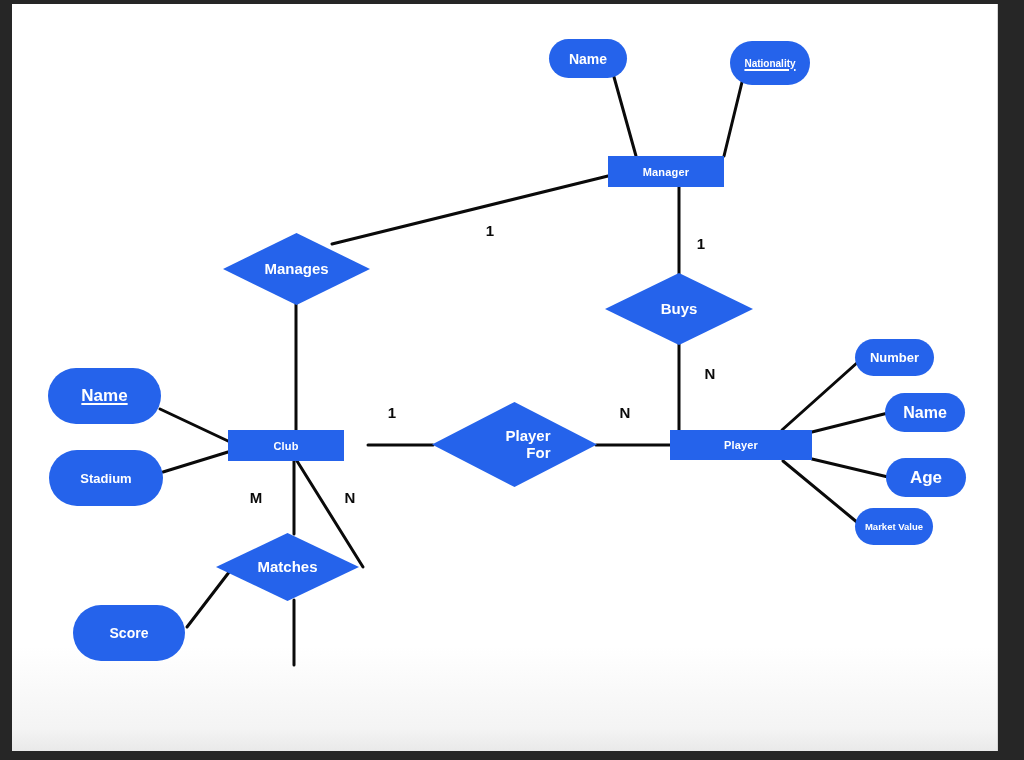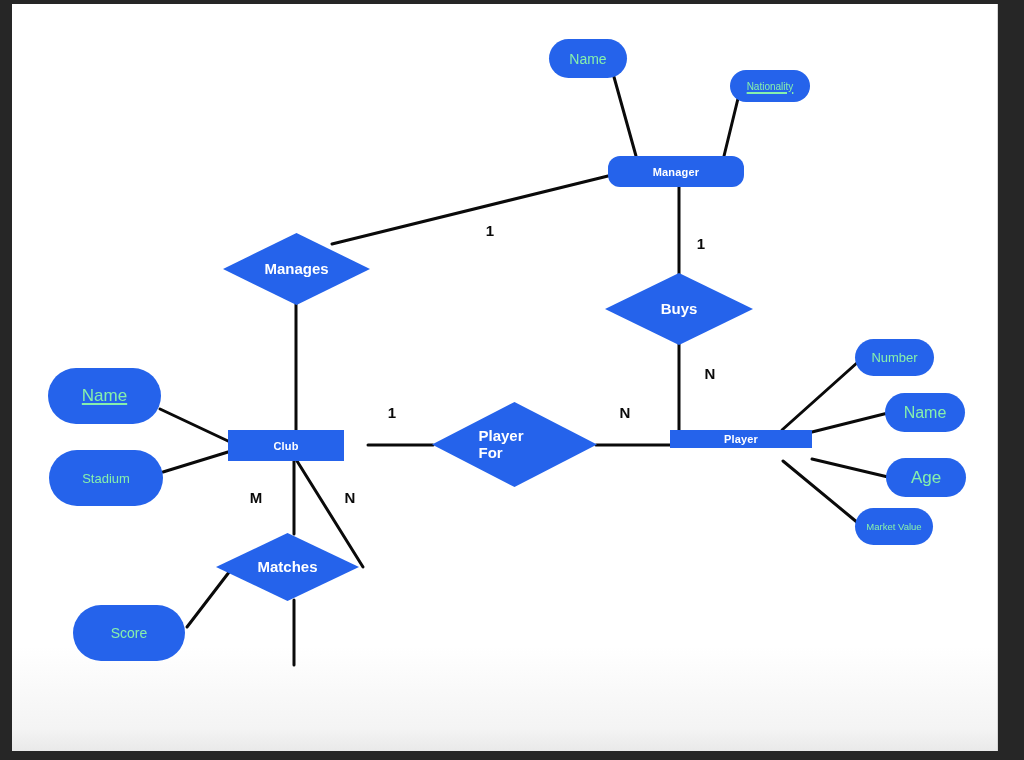--- a/index.html
+++ b/index.html
@@ -26,28 +26,28 @@
 
   .entity{
     position:absolute;background:var(--shape-fill);color:#fff;
     display:flex;align-items:center;justify-content:center;
     font-weight:700;font-size:11px;letter-spacing:.2px;
   }
   .diamond{
     position:absolute;background:var(--shape-fill);color:#fff;
     clip-path:polygon(50% 0,100% 50%,50% 100%,0 50%);
     display:flex;align-items:center;justify-content:center;
-    font-weight:700;font-size:15px;text-align:left;line-height:1.12;
+    font-weight:700;font-size:15px;text-align:right;line-height:1.12;
   }
   .diamond .lbl{max-width:72px;}
   .pill{
-    position:absolute;background:var(--shape-fill);color:#86efac;
+    position:absolute;background:var(--shape-fill);color:#ffffff;
     border-radius:28px;
     display:flex;align-items:center;justify-content:center;
-    font-weight:400;white-space:nowrap;text-align:right;
+    font-weight:700;white-space:nowrap;text-align:right;
   }
   .key{text-decoration:underline;text-underline-offset:2px;text-decoration-thickness:1.5px;}
   .card{
     position:absolute;transform:translate(-50%,-50%);
     color:#0a0a0a;font-weight:700;font-size:15px;
   }
   .frame{position:absolute;background:var(--frame-bg);}
   .frame-top{left:0;top:0;width:1024px;height:4px;}
   .frame-left{left:0;top:0;width:12px;height:760px;}
   .frame-right{left:999px;top:0;width:25px;height:760px;}
@@ -73,39 +73,39 @@
     <line x1="294" y1="461" x2="294" y2="534"></line>
     <line x1="297" y1="461" x2="363" y2="567"></line>
     <line x1="187" y1="627" x2="233" y2="567"></line>
     <line x1="294" y1="600" x2="294" y2="665"></line>
     <line x1="782" y1="430" x2="858" y2="362"></line>
     <line x1="812" y1="432" x2="888" y2="413"></line>
     <line x1="812" y1="459" x2="888" y2="477"></line>
     <line x1="783" y1="461" x2="858" y2="523"></line>
   </svg>
 
-  <div class="entity" style="left:608px;top:156px;width:136px;height:31px;border-radius:12px;">Manager</div>
+  <div class="entity" style="left:608px;top:156px;width:116px;height:31px;">Manager</div>
   <div class="entity" style="left:228px;top:430px;width:116px;height:31px;">Club</div>
-  <div class="entity" style="left:670px;top:430px;width:142px;height:18px;">Player</div>
+  <div class="entity" style="left:670px;top:430px;width:142px;height:30px;">Player</div>
 
   <div class="diamond" style="left:223px;top:233px;width:147px;height:72px;">
     <span class="lbl">Manages</span>
   </div>
   <div class="diamond" style="left:605px;top:273px;width:148px;height:72px;">
     <span class="lbl">Buys</span>
   </div>
   <div class="diamond" style="left:432px;top:402px;width:165px;height:85px;">
     <span class="lbl">Player For</span>
   </div>
   <div class="diamond" style="left:216px;top:533px;width:143px;height:68px;">
     <span class="lbl">Matches</span>
   </div>
 
   <div class="pill" style="left:549px;top:39px;width:78px;height:39px;font-size:14px;">Name</div>
-  <div class="pill key" style="left:730px;top:41px;width:80px;height:32px;font-size:10px;margin-top:29px;">Nationality</div>
+  <div class="pill key" style="left:730px;top:41px;width:80px;height:44px;font-size:10px;">Nationality</div>
   <div class="pill key" style="left:48px;top:368px;width:113px;height:56px;font-size:17px;">Name</div>
   <div class="pill" style="left:49px;top:450px;width:114px;height:56px;font-size:13px;">Stadium</div>
   <div class="pill" style="left:855px;top:339px;width:79px;height:37px;font-size:13px;">Number</div>
   <div class="pill" style="left:885px;top:393px;width:80px;height:39px;font-size:16px;">Name</div>
   <div class="pill" style="left:886px;top:458px;width:80px;height:39px;font-size:17px;">Age</div>
   <div class="pill" style="left:855px;top:508px;width:78px;height:37px;font-size:9.5px;">Market Value</div>
   <div class="pill" style="left:73px;top:605px;width:112px;height:56px;font-size:14px;">Score</div>
 
   <span class="card" style="left:490px;top:230px;">1</span>
   <span class="card" style="left:701px;top:243px;">1</span>

